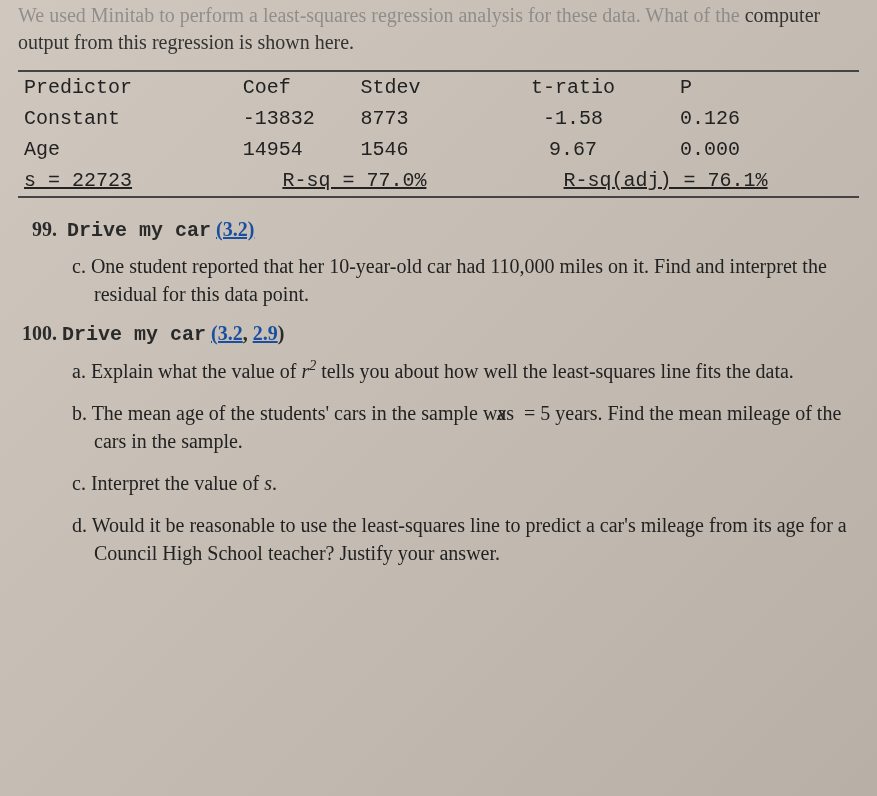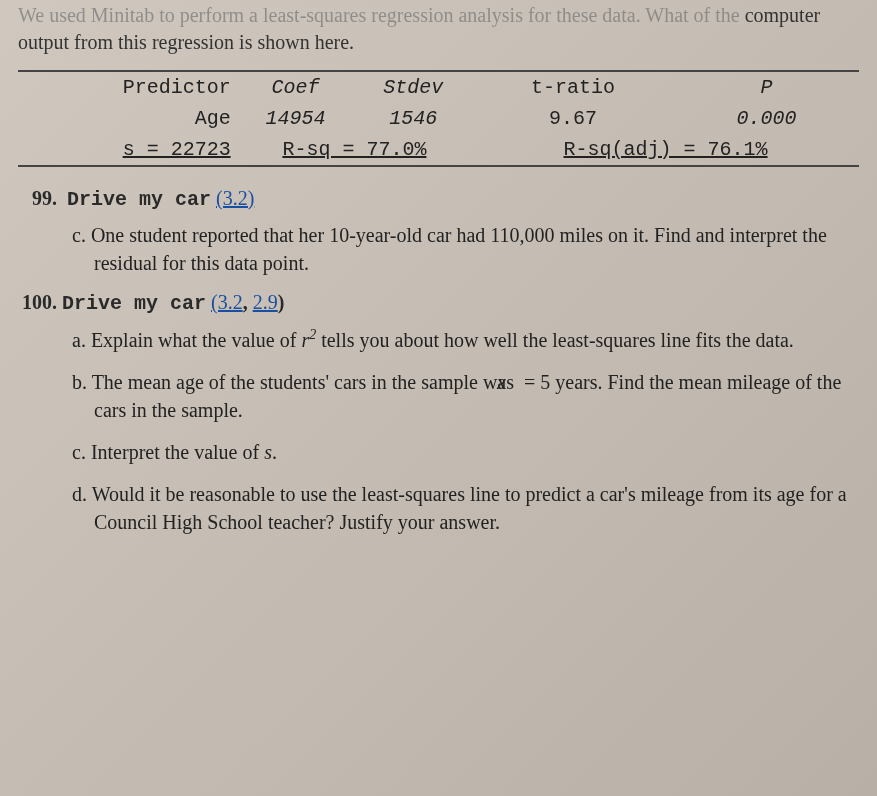--- a/index.html
+++ b/index.html
@@ -33,41 +33,41 @@
     width: 100%;
     border-collapse: collapse;
     font-family: 'Courier New', Courier, monospace;
     font-size: 20px;
     color: #222;
     margin-bottom: 20px;
   }
   table.reg td, table.reg th {
     padding: 4px 6px;
     font-weight: normal;
-    text-align: right;
+    text-align: left;
   }
   table.reg thead tr {
     border-top: 2px solid #444;
   }
   table.reg tfoot tr {
     border-bottom: 2px solid #444;
     text-decoration: underline;
   }
-  table.reg .r { text-align: center; font-style: italic; }
+  table.reg .r { text-align: left; }
   table.reg .c { text-align: center; }
   .qnum {
     font-weight: bold;
     font-size: 20px;
     margin: 14px 0 10px 14px;
   }
   .qtitle { font-weight: bold; font-family: Liberation Mono, monospace; }
   .reflink {
     color: #1a4fa0;
     text-decoration: underline;
-    font-weight: normal;
+    font-weight: bold;
   }
   ol.parts {
     list-style: none;
     padding: 0 10px 0 54px;
     margin: 0 0 12px 0;
   }
   ol.parts li {
     font-size: 20px;
     line-height: 1.4;
     margin: 10px 0 14px 0;
@@ -105,20 +105,27 @@
   <thead>
     <tr>
       <th style="width:26%">Predictor</th>
       <th class="r" style="width:14%">Coef</th>
       <th class="r" style="width:14%">Stdev</th>
       <th class="c" style="width:24%">t-ratio</th>
       <th class="r" style="width:22%">P</th>
     </tr>
   </thead>
   <tbody>
+    <tr>
+      <td>Constant</td>
+      <td class="r">-13832</td>
+      <td class="r">8773</td>
+      <td class="c">-1.58</td>
+      <td class="r">0.126</td>
+    </tr>
     <tr>
       <td>Age</td>
       <td class="r">14954</td>
       <td class="r">1546</td>
       <td class="c">9.67</td>
       <td class="r">0.000</td>
     </tr>
   </tbody>
   <tfoot>
     <tr>

